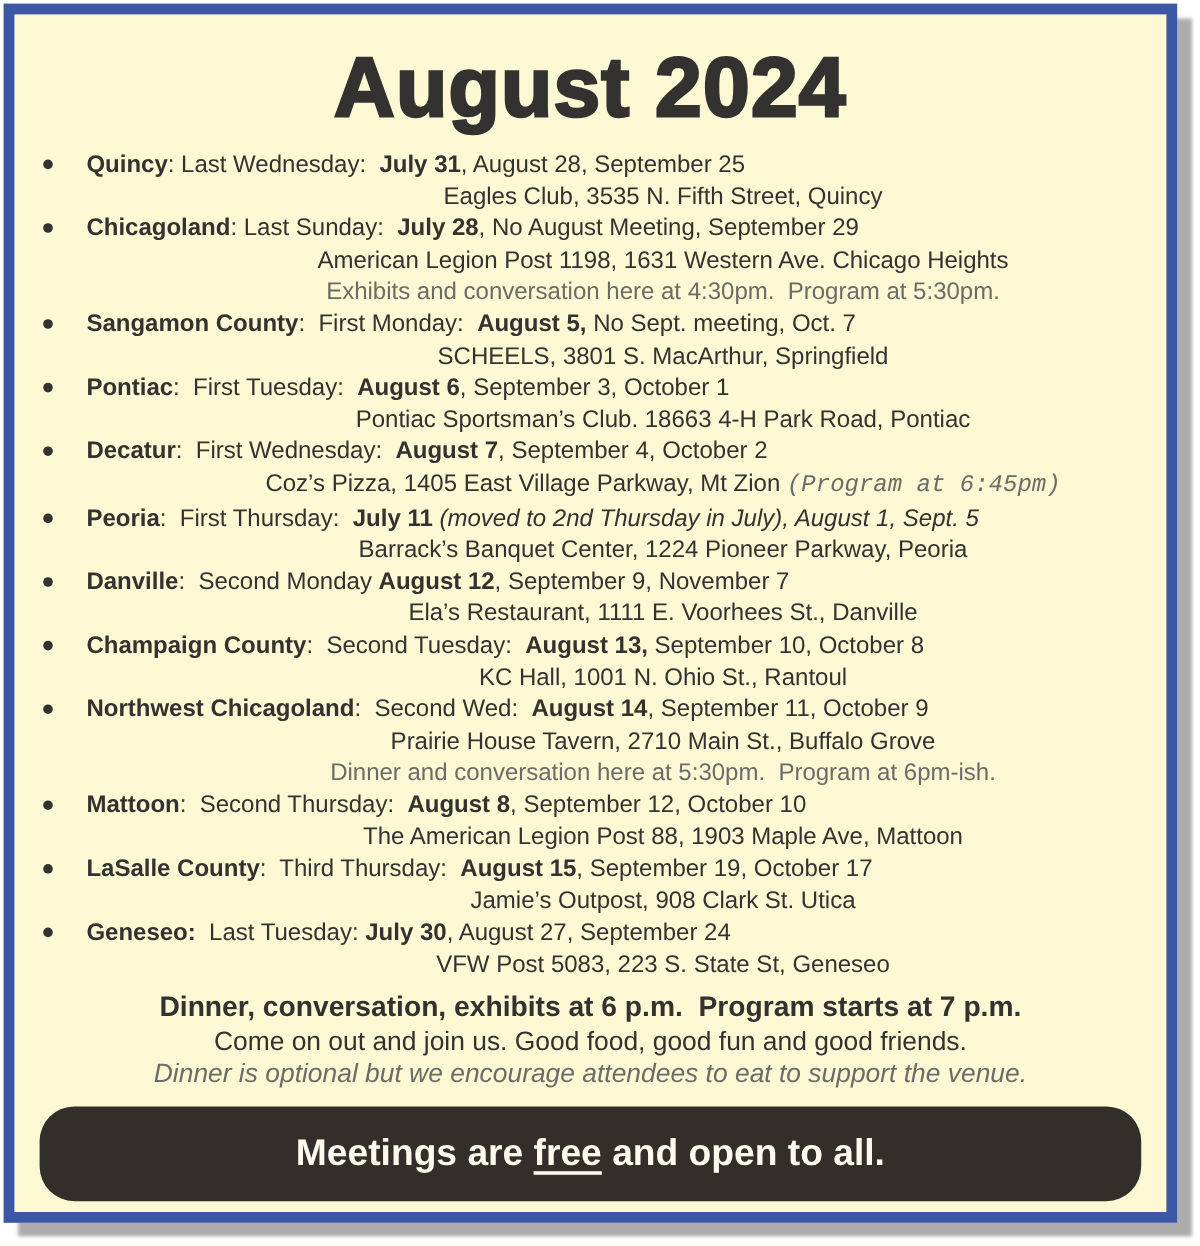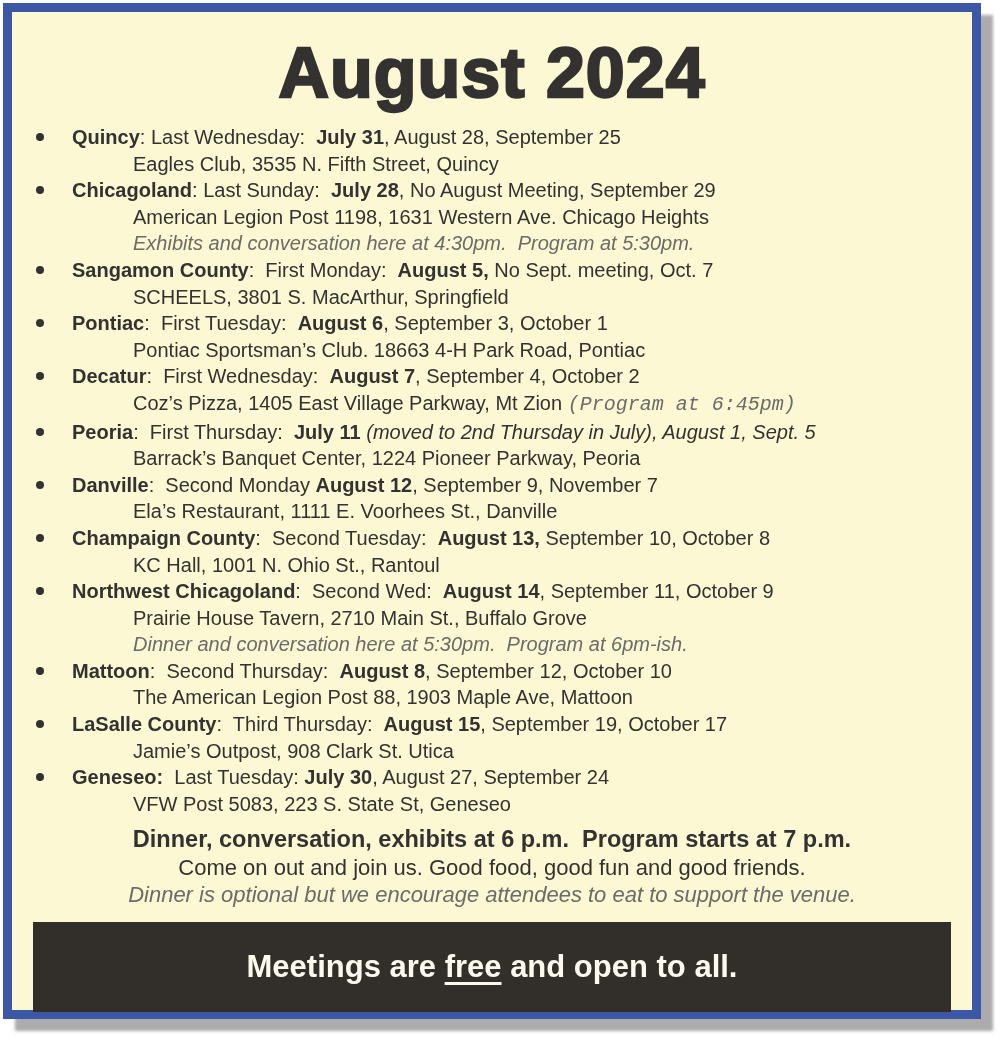--- a/index.html
+++ b/index.html
@@ -52,43 +52,44 @@
     border-radius:50%;
     background:var(--text);
   }
   .m-line{
     padding-left:60px;
     white-space:pre-wrap;
   }
   .m-venue,.m-note{
     padding-left:121px;
     white-space:pre-wrap;
+    text-align:center;
   }
   .m-note{
-    font-style:italic;
     color:var(--muted);
   }
   .seg.b{font-weight:700;}
   .seg.i{font-style:italic;}
   .seg.g{color:var(--muted);font-family:Liberation Mono, monospace;}
   .footer{
     margin-top:9px;
     text-align:center;
     line-height:27.5px;
   }
   .footer-line1{font-size:23.5px;font-weight:700;white-space:pre-wrap;}
   .footer-line2{font-size:22px;}
   .footer-line3{font-size:22px;font-style:italic;color:var(--muted);}
   .banner{
     margin:13px 21px 0 21px;
-    height:90px;
+    height:79px;
     background:var(--banner-bg);
     display:flex;
     align-items:center;
     justify-content:center;
+    border-radius:29px;
   }
   .banner-text{
     color:var(--banner-text);
     font-size:31px;
     font-weight:700;
     white-space:pre-wrap;
   }
   .seg.u{
     text-decoration:underline;
     text-decoration-thickness:3px;

